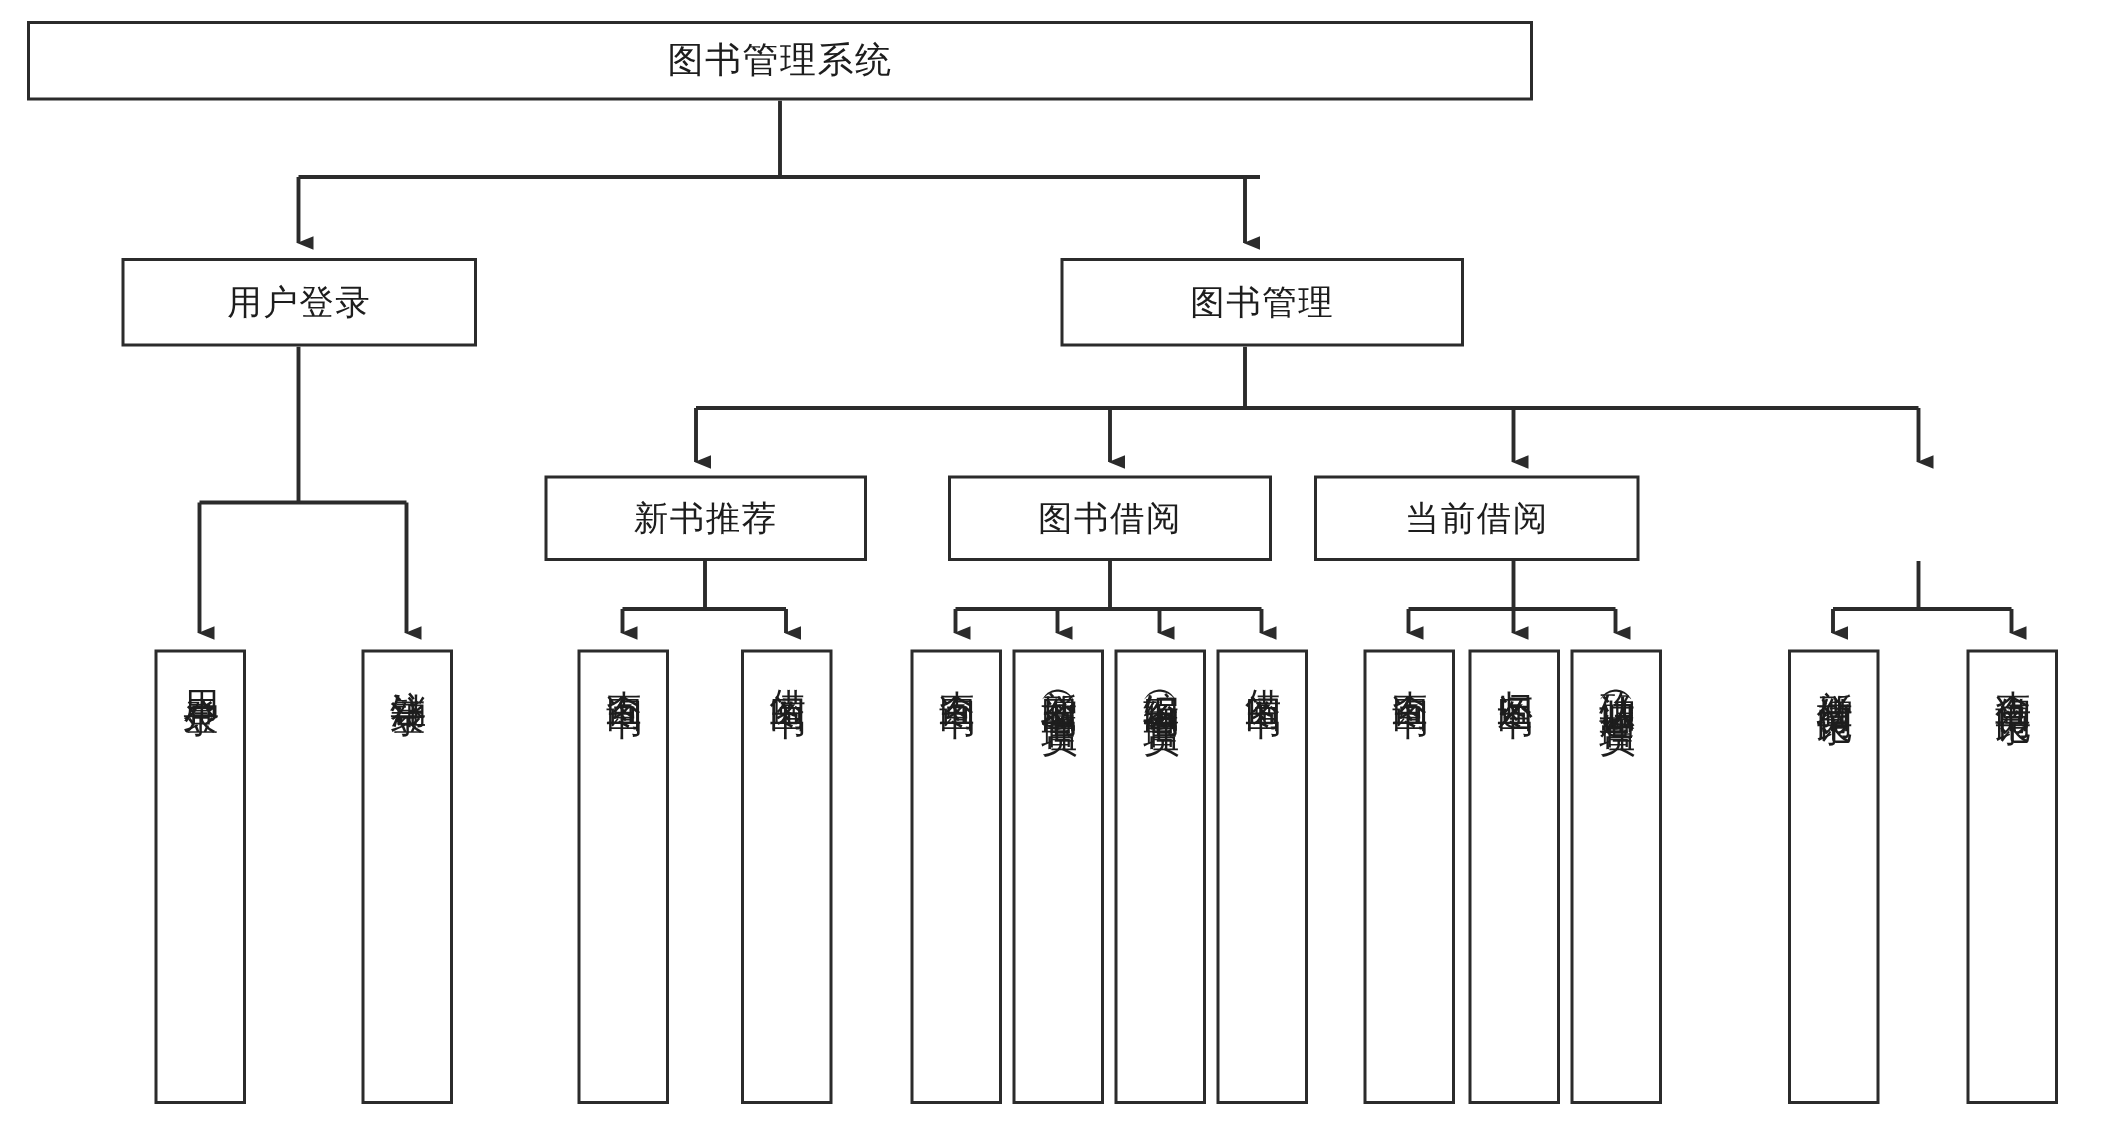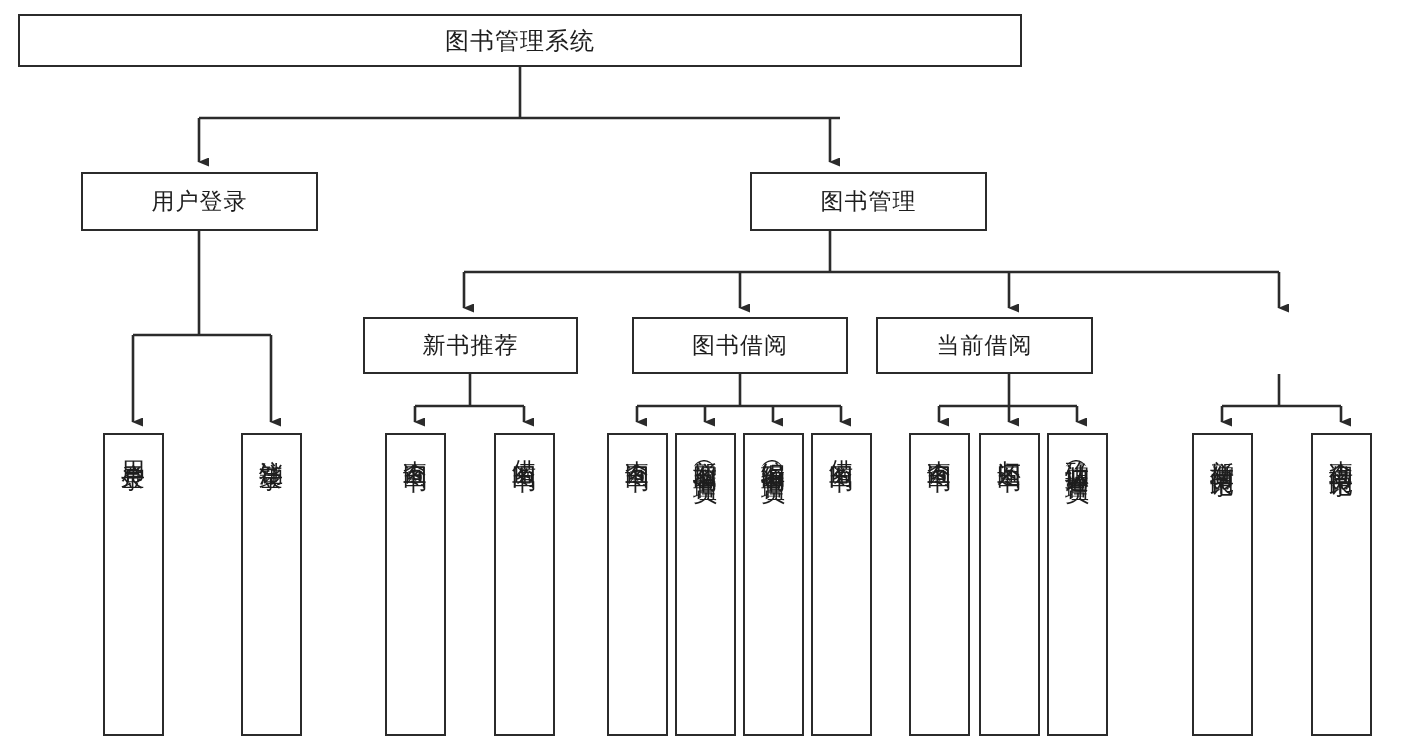--- a/index.html
+++ b/index.html
@@ -131,21 +131,21 @@
   </svg>
 
   <div class="node horiz root" style="left:18px; top:14px; width:1004px; height:53px;">
     <span class="node-label">图书管理系统</span>
   </div>
 
   <div class="node horiz" style="left:81px; top:172px; width:237px; height:59px;">
     <span class="node-label">用户登录</span>
   </div>
 
-  <div class="node horiz" style="left:750px; top:172px; width:237px; height:59px;">
+  <div class="node horiz" style="left:707px; top:172px; width:269px; height:59px;">
     <span class="node-label">图书管理</span>
   </div>
 
   <div class="node horiz" style="left:632px; top:317px; width:216px; height:57px;">
     <span class="node-label">图书借阅</span>
   </div>
 
   <div class="node horiz" style="left:363px; top:317px; width:215px; height:57px;">
     <span class="node-label">新书推荐</span>
   </div>

